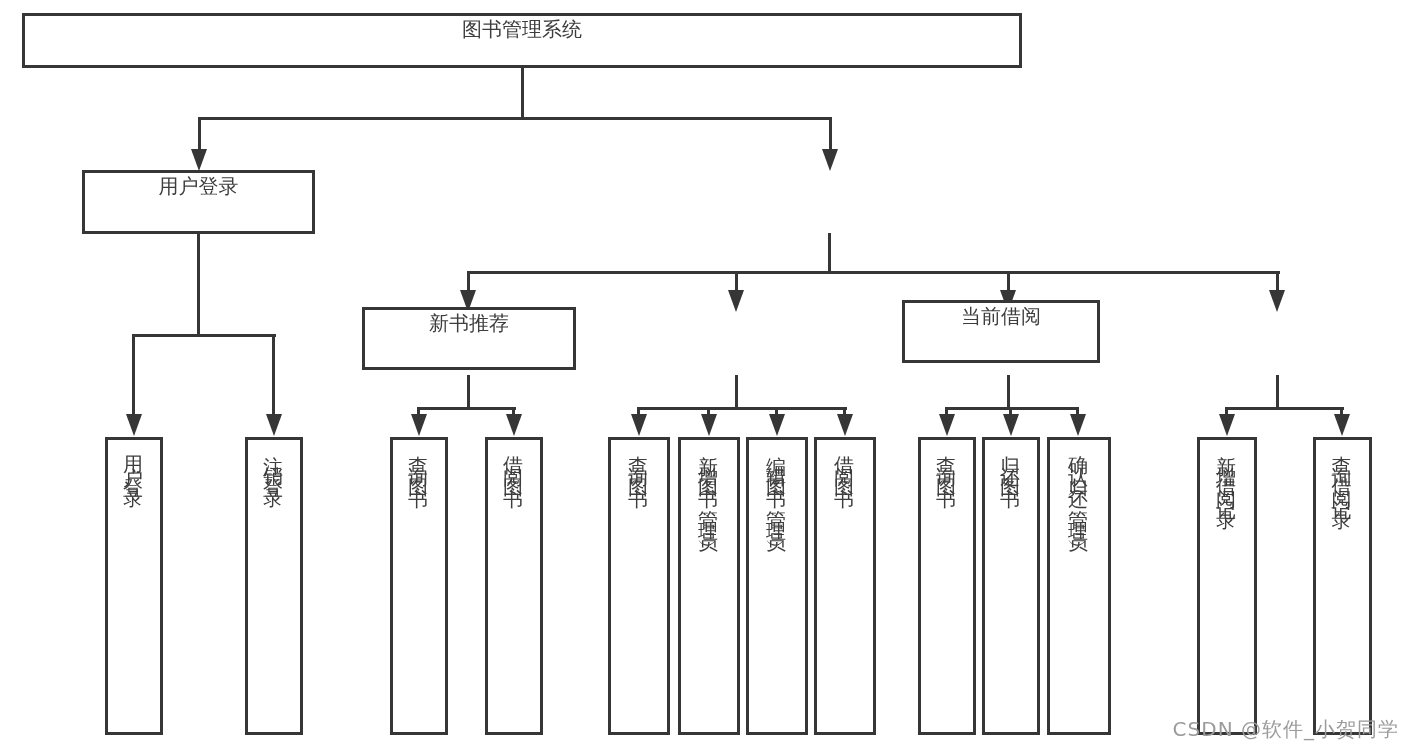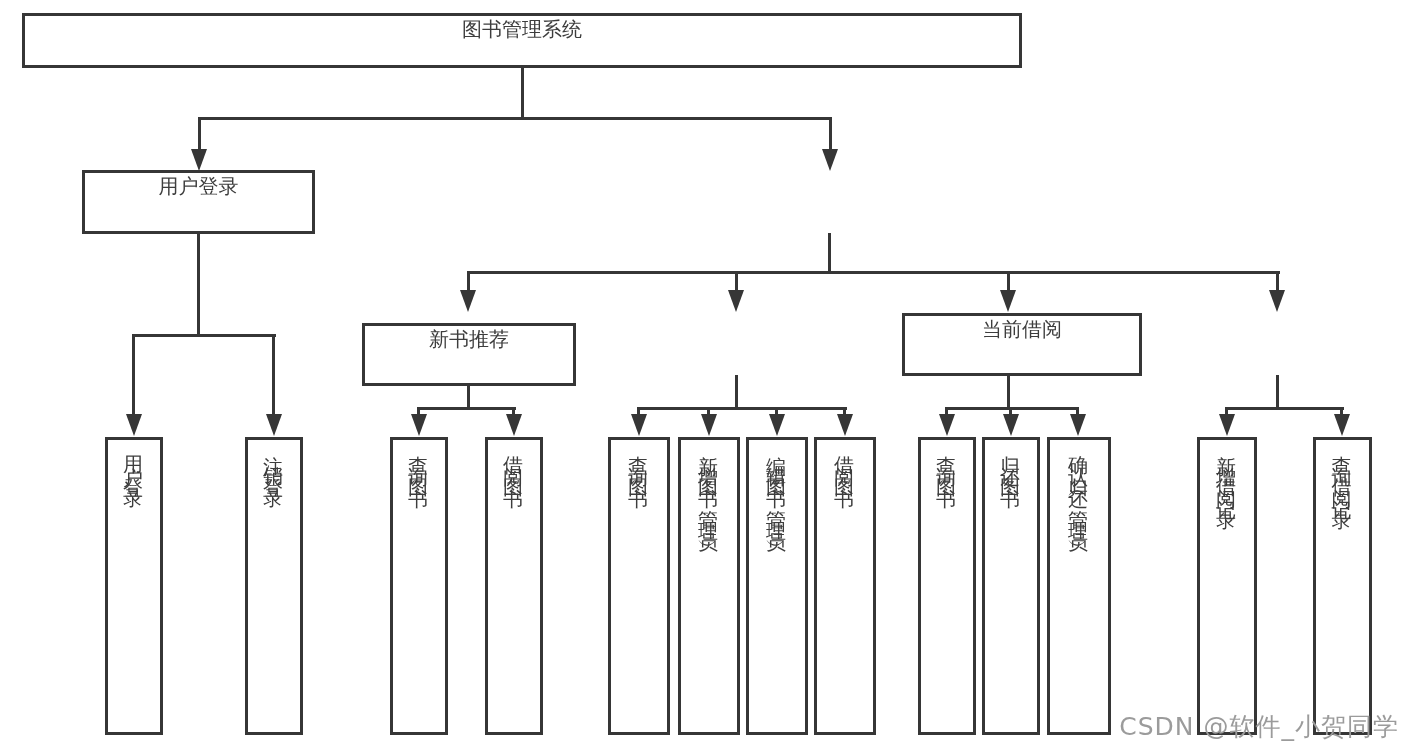--- a/index.html
+++ b/index.html
@@ -37,21 +37,21 @@
   .vnode span {
     writing-mode: vertical-rl;
     text-orientation: mixed;
     letter-spacing: 11px;
     white-space: nowrap;
   }
   .watermark {
     position: absolute;
     right: 6px;
     bottom: 4px;
-    font-size: 25px;
+    font-size: 20px;
     color: #9b9b9b;
     letter-spacing: 1px;
   }
 </style>
 </head>
 <body>
 
 <div class="canvas">
 
   <div class="line" style="left:521px;top:68px;width:3px;height:52px"></div>
@@ -114,24 +114,24 @@
   <div class="arrow" style="left:1334px;top:414px"></div>
 
   <div class="node" style="left:22px;top:13px;width:1000px;height:55px">
     <span>图书管理系统</span>
   </div>
 
   <div class="node" style="left:82px;top:170px;width:233px;height:64px">
     <span>用户登录</span>
   </div>
 
-  <div class="node" style="left:362px;top:323px;width:214px;height:63px">
+  <div class="node" style="left:362px;top:307px;width:214px;height:63px">
     <span>新书推荐</span>
   </div>
-  <div class="node" style="left:902px;top:313px;width:240px;height:63px">
+  <div class="node" style="left:902px;top:300px;width:198px;height:63px">
     <span>当前借阅</span>
   </div>
 
   <div class="node vnode" style="left:105px;top:437px;width:58px;height:298px">
     <span>用户登录</span>
   </div>
   <div class="node vnode" style="left:245px;top:437px;width:58px;height:298px">
     <span>注销登录</span>
   </div>
 

